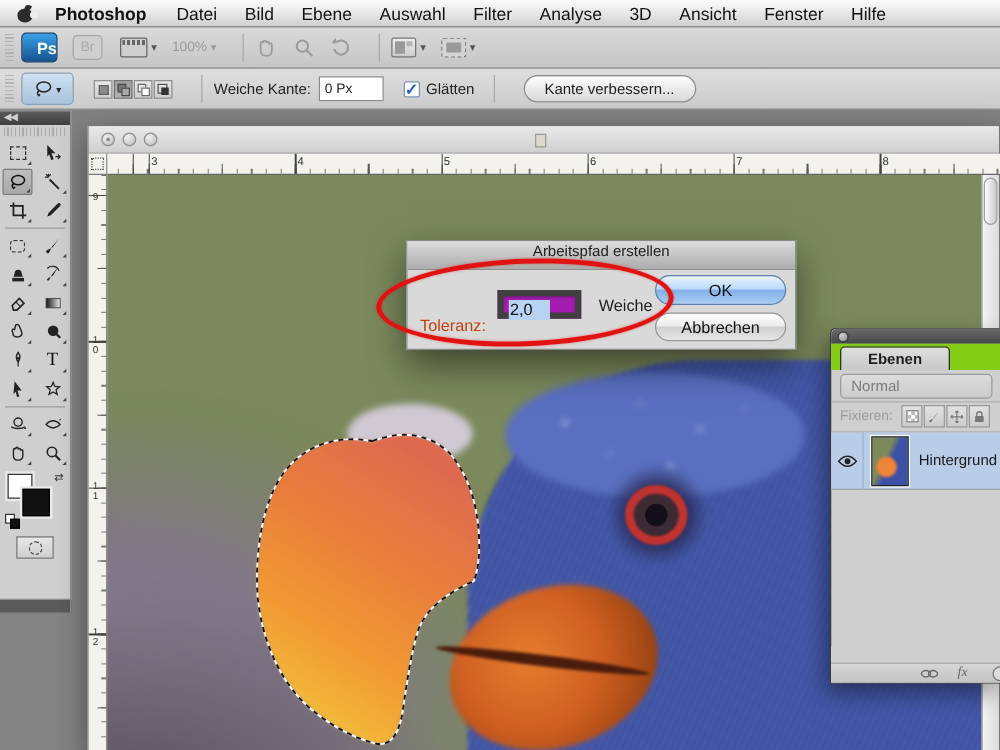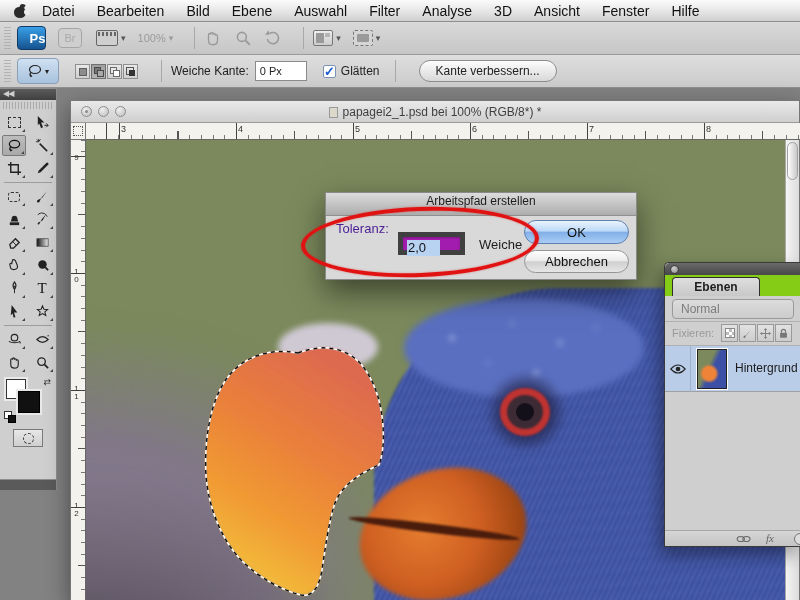--- a/index.html
+++ b/index.html
@@ -119,21 +119,21 @@
   #neck-dark{left:408px;top:375px;width:170px;height:90px;background:#2c3c7a;filter:blur(4px);}
   #wing{left:532px;top:388px;width:175px;height:80px;background:linear-gradient(100deg,#2e4a2a,#86a81f 30%,#c1d626 60%,#9bc21e);filter:blur(2.5px);}
   #beak-svg{position:absolute;left:0;top:0;}
 
   #vscroll{position:absolute;right:0;top:39px;width:14px;height:461px;background:linear-gradient(to right,#f4f4f4,#dcdcdc);border-left:1px solid #aaa;}
   #vthumb{position:absolute;left:1px;top:2px;width:11px;height:38px;border-radius:6px;background:linear-gradient(to right,#fdfdfd,#c9c9c9);border:1px solid #a0a0a0;}
 
   
   #dialog{left:325px;top:192px;width:312px;height:88px;background:#d9d9d9;border:1px solid #8a8a8a;box-shadow:0 12px 28px rgba(0,0,0,.5);}
   #dialog-title{height:23px;background:linear-gradient(#dcdcdc,#adadad);border-bottom:1px solid #8f8f8f;text-align:center;font-size:12px;color:#1c1c1c;line-height:16px;}
-  #tol-label{position:absolute;left:10px;top:28px;font-size:13px;color:#4c1d95;}
+  #tol-label{position:absolute;left:10px;top:60px;font-size:13px;color:#c2410c;}
   #tol-field{position:absolute;left:72px;top:39px;width:67px;height:23px;background:#a21caf;border:5px solid #404040;box-shadow:inset 0 1px 2px rgba(0,0,0,.25);font-size:13px;color:#111;padding:3px 0 0 4px;}
   #tol-field .selval{background:#b8d2f2;padding:0 14px 1px 1px;}
   #unit-label{position:absolute;left:153px;top:44px;font-size:13px;color:#1c1c1c;}
   .aqua{position:absolute;left:198px;width:105px;height:24px;border-radius:12px;font-size:13px;color:#111;display:flex;align-items:center;justify-content:center;}
   #ok-btn{top:27px;background:linear-gradient(#eaf4fe 0%,#bcdaf8 45%,#83b0e8 52%,#a9cef5 100%);border:1px solid #5f7fae;}
   #cancel-btn{top:57px;height:23px;background:linear-gradient(#fefefe 0%,#ececec 45%,#cfcfcf 52%,#e6e6e6 100%);border:1px solid #969696;}
   #red-ellipse{left:301px;top:207px;width:238px;height:70px;border:4px solid #e01212;border-radius:50%;transform:rotate(-2deg);box-shadow:0 0 2px rgba(224,18,18,.5),inset 0 0 2px rgba(224,18,18,.5);}
 
   
   #layers{left:664px;top:262px;width:136px;height:285px;background:#cfcfcf;border:1px solid #3a3a3a;border-right:none;border-radius:5px 0 0 0;box-shadow:-4px 8px 18px rgba(0,0,0,.4);}
@@ -162,22 +162,22 @@
 <body>
 
 <div id="screen">
 
   <div id="menubar" class="abs">
     <div id="apple">
         <div class="body"></div>
         <div class="bite"></div>
         <div class="leaf"></div>
       </div>
+    <span class="mi app">Photoshop</span>
     <span class="mi">Datei</span>
-    <span class="mi">Bearbeiten</span>
     <span class="mi">Bild</span>
     <span class="mi">Ebene</span>
     <span class="mi">Auswahl</span>
     <span class="mi">Filter</span>
     <span class="mi">Analyse</span>
     <span class="mi">3D</span>
     <span class="mi">Ansicht</span>
     <span class="mi">Fenster</span>
     <span class="mi">Hilfe</span>
   </div>
@@ -442,21 +442,21 @@
         <div class="c"></div>
       </div>
   </div>
   <div id="toolbox-foot" class="abs"></div>
 
   <div id="docwin" class="abs">
     <div id="doc-titlebar">
       <div class="tl dot" style="left:10px"></div>
       <div class="tl" style="left:27px"></div>
       <div class="tl" style="left:44px"></div>
-      <div id="doc-title"><span id="doc-proxy"></span><span>papagei2_1.psd bei 100% (RGB/8*) *</span></div>
+      <div id="doc-title"><span id="doc-proxy"></span></div>
     </div>
     <div id="ruler-corner"></div>
     <div id="hruler">
       <span class="hnum" style="left:35px">3</span>
       <span class="hnum" style="left:152px">4</span>
       <span class="hnum" style="left:269px">5</span>
       <span class="hnum" style="left:386px">6</span>
       <span class="hnum" style="left:503px">7</span>
       <span class="hnum" style="left:620px">8</span>
     </div>

